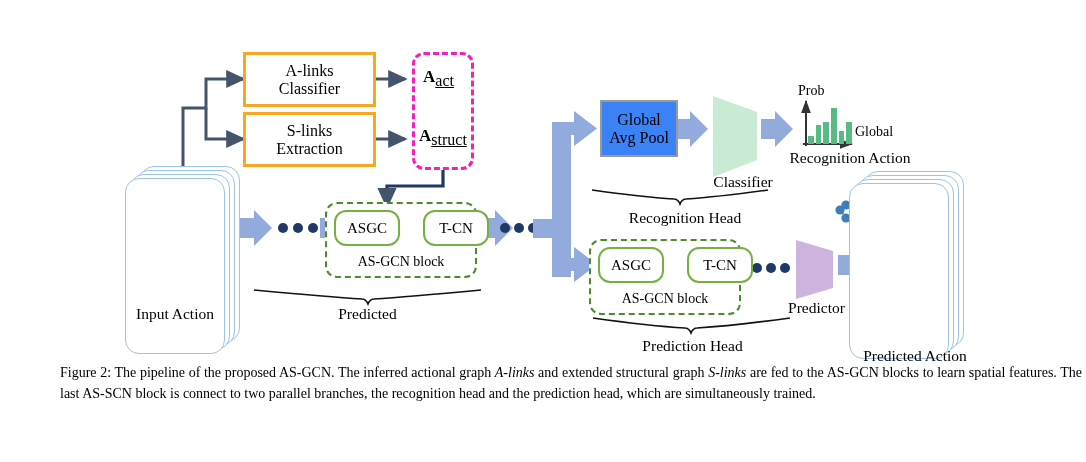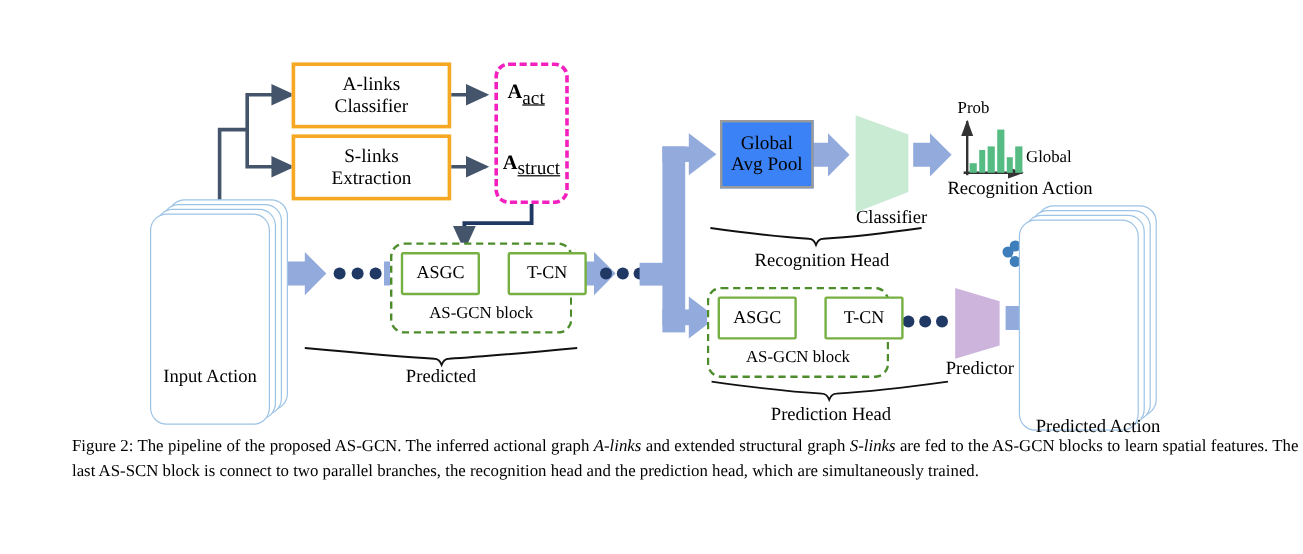--- a/index.html
+++ b/index.html
@@ -8,21 +8,21 @@
   .abs{position:absolute;}
   .ctr{display:flex;align-items:center;justify-content:center;text-align:center;}
 
   
   .box-orange{border:3px solid #F7A823;background:#fff;box-sizing:border-box;
               font-size:16px;line-height:1.12;}
   .box-gray{border:2px solid #9A9A9A;background:#3b82f6;box-sizing:border-box;
             font-size:16px;line-height:1.12;}
   .box-magenta{border:3px dashed #F31FBE;border-radius:12px;background:#fff;box-sizing:border-box;}
   .box-gdash{border:2.5px dashed #4C8C2B;border-radius:12px;background:#fff;box-sizing:border-box;}
-  .box-green{border:2px solid #76B043;border-radius:2px;background:#fff;box-sizing:border-box;
+  .box-green{border:2px solid #76B043;border-radius:12px;background:#fff;box-sizing:border-box;
              font-size:15px;}
   .card-stack{box-sizing:border-box;border:1.6px solid #9DC3E6;border-radius:14px;background:#fff;}
 
   .lbl{font-size:15.5px;white-space:nowrap;}
   .lbl-sm{font-size:14px;white-space:nowrap;}
   .mathbf{font-weight:bold;font-size:17px;}
   .mathbf sub{font-weight:normal;font-size:16px;text-decoration:underline;}
 
   
   #caption{position:absolute;left:32px;top:363px;width:1022px;font-size:14px;

